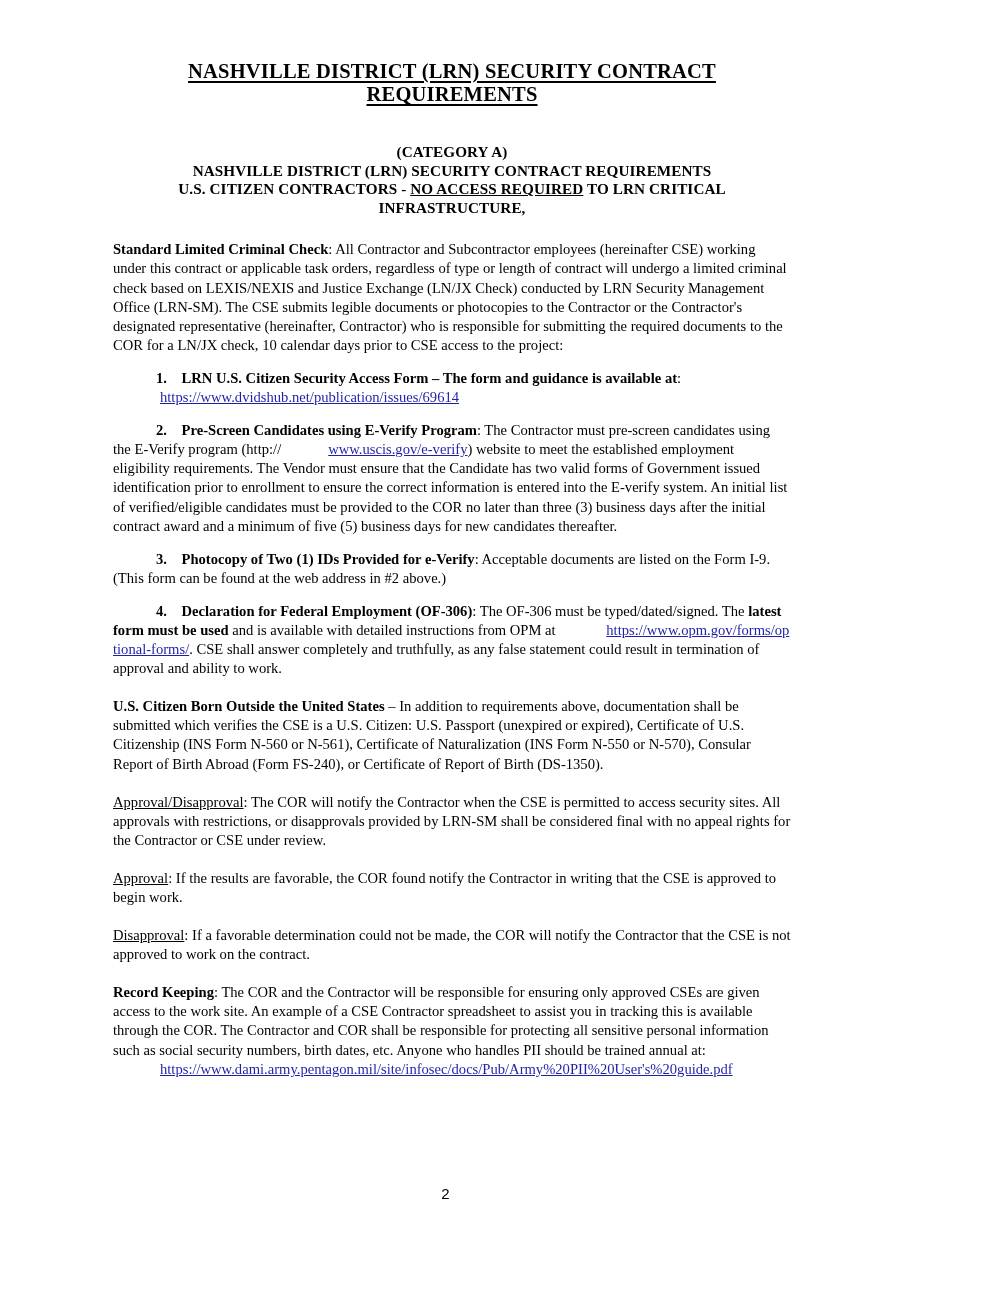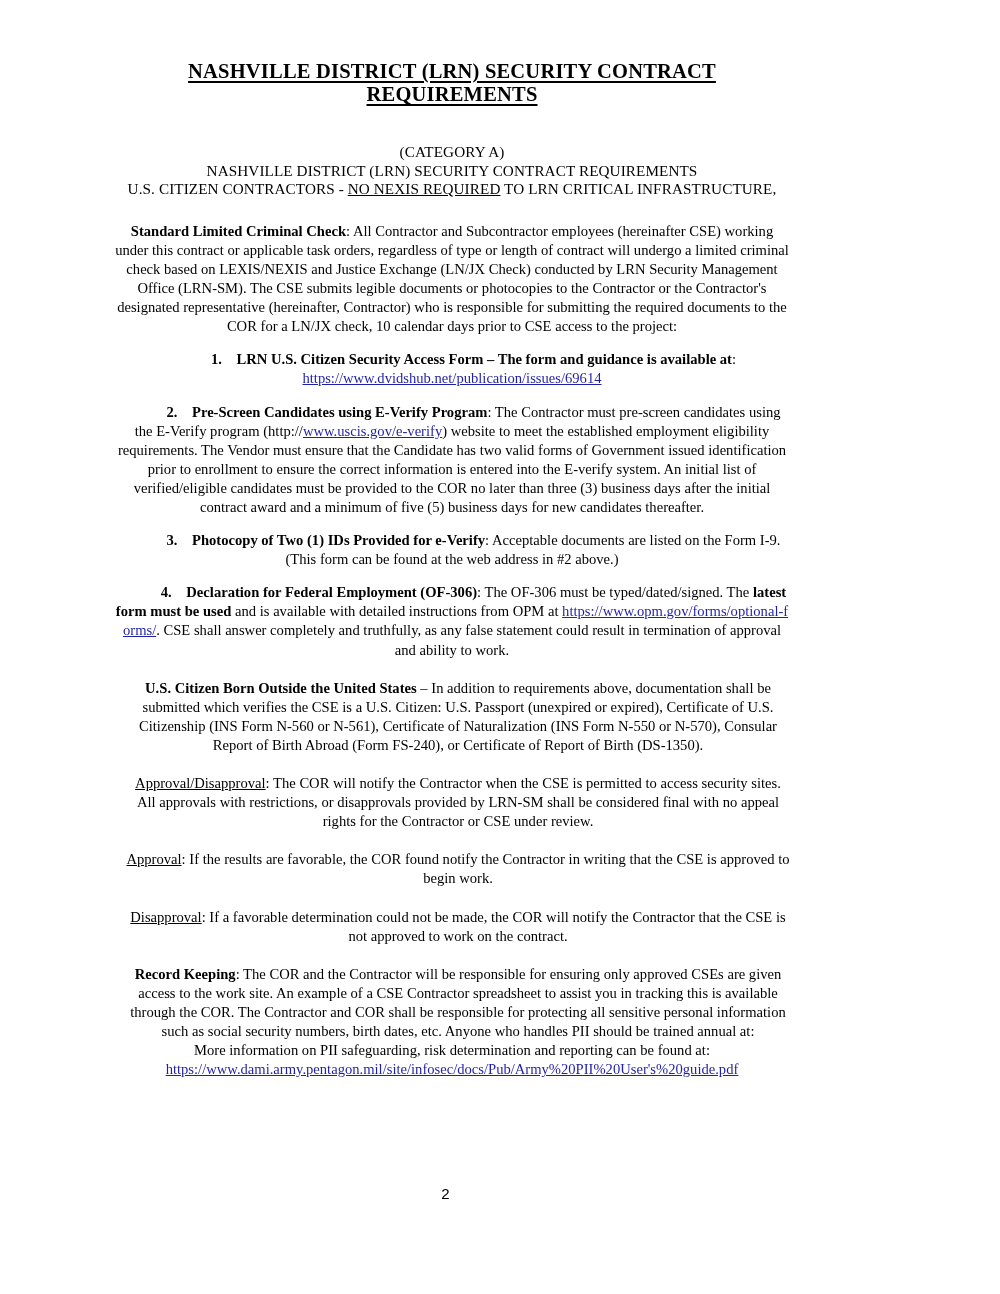--- a/index.html
+++ b/index.html
@@ -27,38 +27,38 @@
     font-weight: bold;
     font-size: 20.5px;
     letter-spacing: 0.2px;
     text-decoration: underline;
     text-underline-offset: 3px;
     margin: 20px 0 0 0;
     padding: 0 4px;
   }
   .header-block {
     text-align: center;
-    font-weight: normal;
+    font-weight: bold;
     font-size: 15.2px;
     line-height: 18.6px;
     margin-top: 37px;
     letter-spacing: 0.1px;
   }
   .header-block .cat {
     display: block;
   }
   .header-block .l2 { display: block; }
   .header-block .l3 { display: block; }
   .header-block .l4 { display: block; }
   .u { text-decoration: underline; }
   p {
     margin: 0;
     font-size: 14.6px;
     line-height: 19.1px;
-    text-align: center;
+    text-align: left;
   }
   .body-p {
     margin-top: 14px;
   }
   .first-p {
     margin-top: 23px;
   }
   .indent {
     text-indent: 43px;
   }
@@ -66,27 +66,27 @@
     font-weight: bold;
   }
   .lead-u {
     font-weight: normal;
     text-decoration: underline;
   }
   a, .link {
     color: #1f1fa8;
     text-decoration: underline;
     word-break: break-all;
+    margin-left: 47px;
   }
   .num {
     font-weight: bold;
   }
   .gap-lg {
     margin-top: 19px;
-    margin-left: 12px;
   }
   .page-num {
     position: absolute;
     left: 0;
     right: 0;
     top: 1185px;
     text-align: center;
     font-size: 15px;
     font-family: "Liberation Sans", sans-serif;
   }
@@ -94,21 +94,21 @@
 </head>
 <body>
 
 <div class="page">
 
   <div class="doc-title">NASHVILLE DISTRICT (LRN) SECURITY CONTRACT REQUIREMENTS</div>
 
   <div class="header-block">
     <span class="cat">(CATEGORY A)</span>
     <span class="l2">NASHVILLE DISTRICT (LRN) SECURITY CONTRACT REQUIREMENTS</span>
-    <span class="l3"><span>U.S. CITIZEN CONTRACTORS - </span><span class="u">NO NEXIS REQUIRED</span><span> TO LRN CRITICAL INFRASTRUCTURE,</span></span>
+    <span class="l3"><span>U.S. CITIZEN CONTRACTORS - </span><span class="u">NO ACCESS REQUIRED</span><span> TO LRN CRITICAL INFRASTRUCTURE,</span></span>
   </div>
 
   <p class="first-p"><span class="lead">Standard Limited Criminal Check</span><span>:  All Contractor and Subcontractor employees (hereinafter CSE) working under this contract or applicable task orders, regardless of type or length of contract will undergo a limited criminal check based on LEXIS/NEXIS and Justice Exchange (LN/JX Check) conducted by LRN Security Management Office (LRN-SM).  The CSE submits legible documents or photocopies to the Contractor or the Contractor's designated representative (hereinafter, Contractor) who is responsible for submitting the required documents to the COR for a LN/JX check, 10 calendar days prior to CSE access to the project:</span></p>
 
   <p class="body-p indent"><span class="num">1.</span>&nbsp;&nbsp;&nbsp;&nbsp;<span class="lead">LRN U.S. Citizen Security Access Form – The form and guidance is available at</span><span>:</span></p>
   <p><a class="link" href="#">https://www.dvidshub.net/publication/issues/69614</a></p>
 
   <p class="body-p indent"><span class="num">2.</span>&nbsp;&nbsp;&nbsp;&nbsp;<span class="lead">Pre-Screen Candidates using E-Verify Program</span><span>:  The Contractor must pre-screen candidates using the E-Verify program (http://</span><a class="link" href="#">www.uscis.gov/e-verify</a><span>) website to meet the established employment eligibility requirements.  The Vendor must ensure that the Candidate has two valid forms of Government issued identification prior to enrollment to ensure the correct information is entered into the E-verify system.  An initial list of verified/eligible candidates must be provided to the COR no later than three (3) business days after the initial contract award and a minimum of five (5) business days for new candidates thereafter.</span></p>
 
   <p class="body-p indent"><span class="num">3.</span>&nbsp;&nbsp;&nbsp;&nbsp;<span class="lead">Photocopy of Two (1) IDs Provided for e-Verify</span><span>: Acceptable documents are listed on the Form I-9. (This form can be found at the web address in #2 above.)</span></p>
@@ -117,18 +117,17 @@
 
   <p class="gap-lg"><span class="lead">U.S. Citizen Born Outside the United States</span><span> – In addition to requirements above, documentation shall be submitted which verifies the CSE is a U.S. Citizen:  U.S. Passport (unexpired or expired), Certificate of U.S. Citizenship (INS Form N-560 or N-561), Certificate of Naturalization (INS Form N-550 or N-570), Consular Report of Birth Abroad (Form FS-240), or Certificate of Report of Birth (DS-1350).</span></p>
 
   <p class="gap-lg"><span class="lead-u">Approval/Disapproval</span><span>:  The COR will notify the Contractor when the CSE is permitted to access security sites. All approvals with restrictions, or disapprovals provided by LRN-SM shall be considered final with no appeal rights for the Contractor or CSE under review.</span></p>
 
   <p class="gap-lg"><span class="lead-u">Approval</span><span>: If the results are favorable, the COR found notify the Contractor in writing that the CSE is approved to begin work.</span></p>
 
   <p class="gap-lg"><span class="lead-u">Disapproval</span><span>: If a favorable determination could not be made, the COR will notify the Contractor that the CSE is not approved to work on the contract.</span></p>
 
   <p class="gap-lg"><span class="lead">Record Keeping</span><span>:  The COR and the Contractor will be responsible for ensuring only approved CSEs are given access to the work site. An example of a CSE Contractor spreadsheet to assist you in tracking this is available through the COR.  The Contractor and COR shall be responsible for protecting all sensitive personal information such as social security numbers, birth dates, etc.  Anyone who handles PII should be trained annual at:</span></p>
-  <p>More information on PII safeguarding, risk determination and reporting can be found at:</p>
   <p><a class="link" href="#">https://www.dami.army.pentagon.mil/site/infosec/docs/Pub/Army%20PII%20User's%20guide.pdf</a></p>
 
   <div class="page-num">2</div>
 
 </div>
 
 </body></html>

